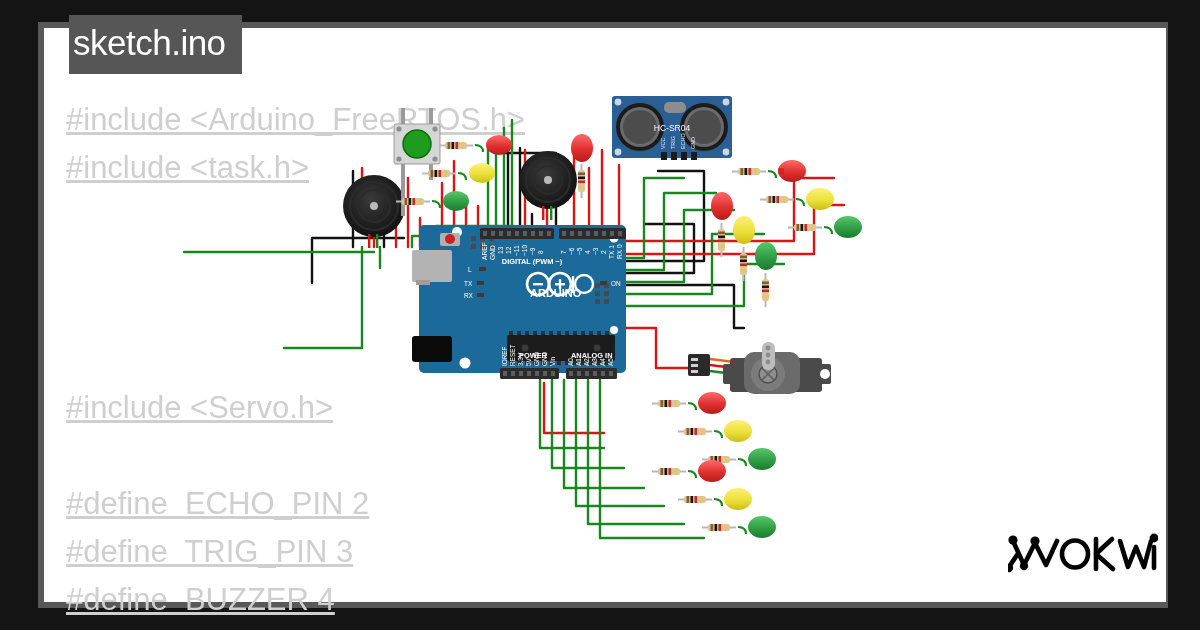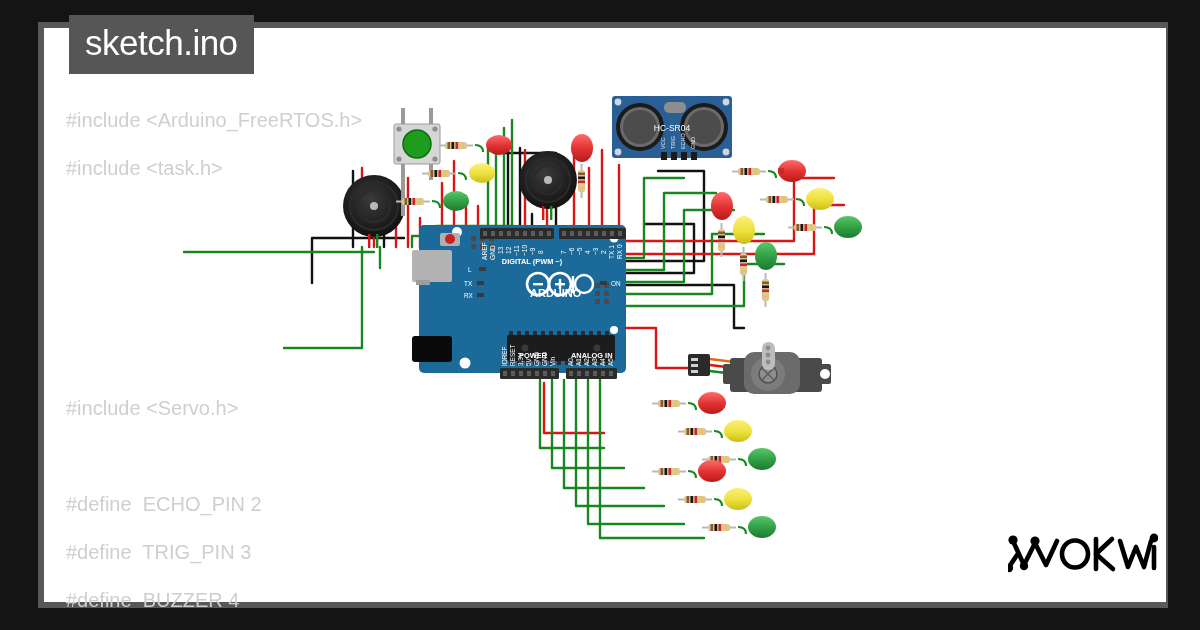--- a/index.html
+++ b/index.html
@@ -20,35 +20,36 @@
   .page{
     position:absolute;left:44px;top:28px;width:1122px;height:574px;
     background:#ffffff;overflow:hidden;
   }
 
   
   .tab{
     position:absolute;left:69px;top:15px;
     background:#565656;color:#ffffff;
     font-size:35px;line-height:1;
-    padding:10px 16px 14px 16px;
+    padding:10px 16px 14px 4px;
     letter-spacing:-0.5px;
     white-space:nowrap;
     z-index:40;
   }
 
   
   .code{
     position:absolute;left:66px;top:96px;width:620px;
     color:#cfcfcf;
-    font-size:20px;
+    font-size:31px;
     line-height:48px;
     white-space:pre;
     z-index:5;
     user-select:none;
+    text-decoration:underline;
   }
 
   
   .wokwi{
     position:absolute;left:1008px;top:527px;
     z-index:30;
   }
 
   
   #diagram{position:absolute;left:44px;top:28px;z-index:20;}

